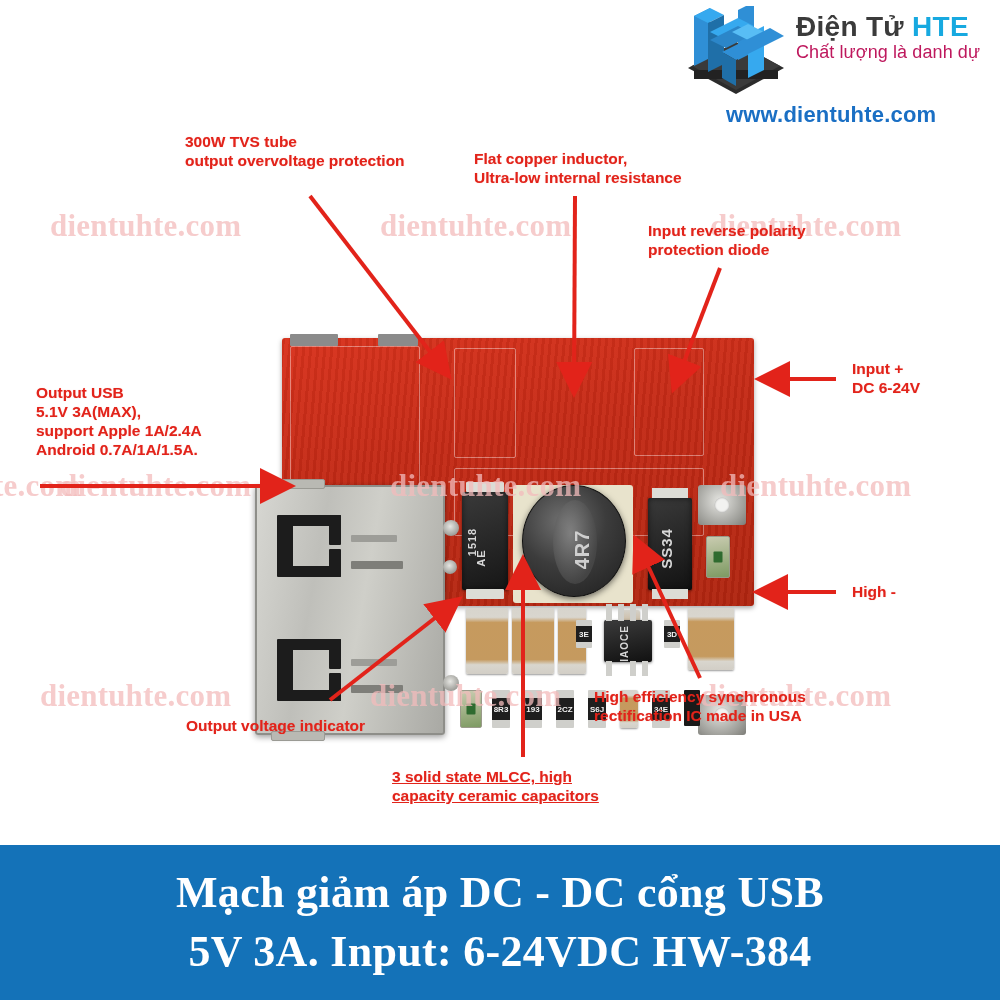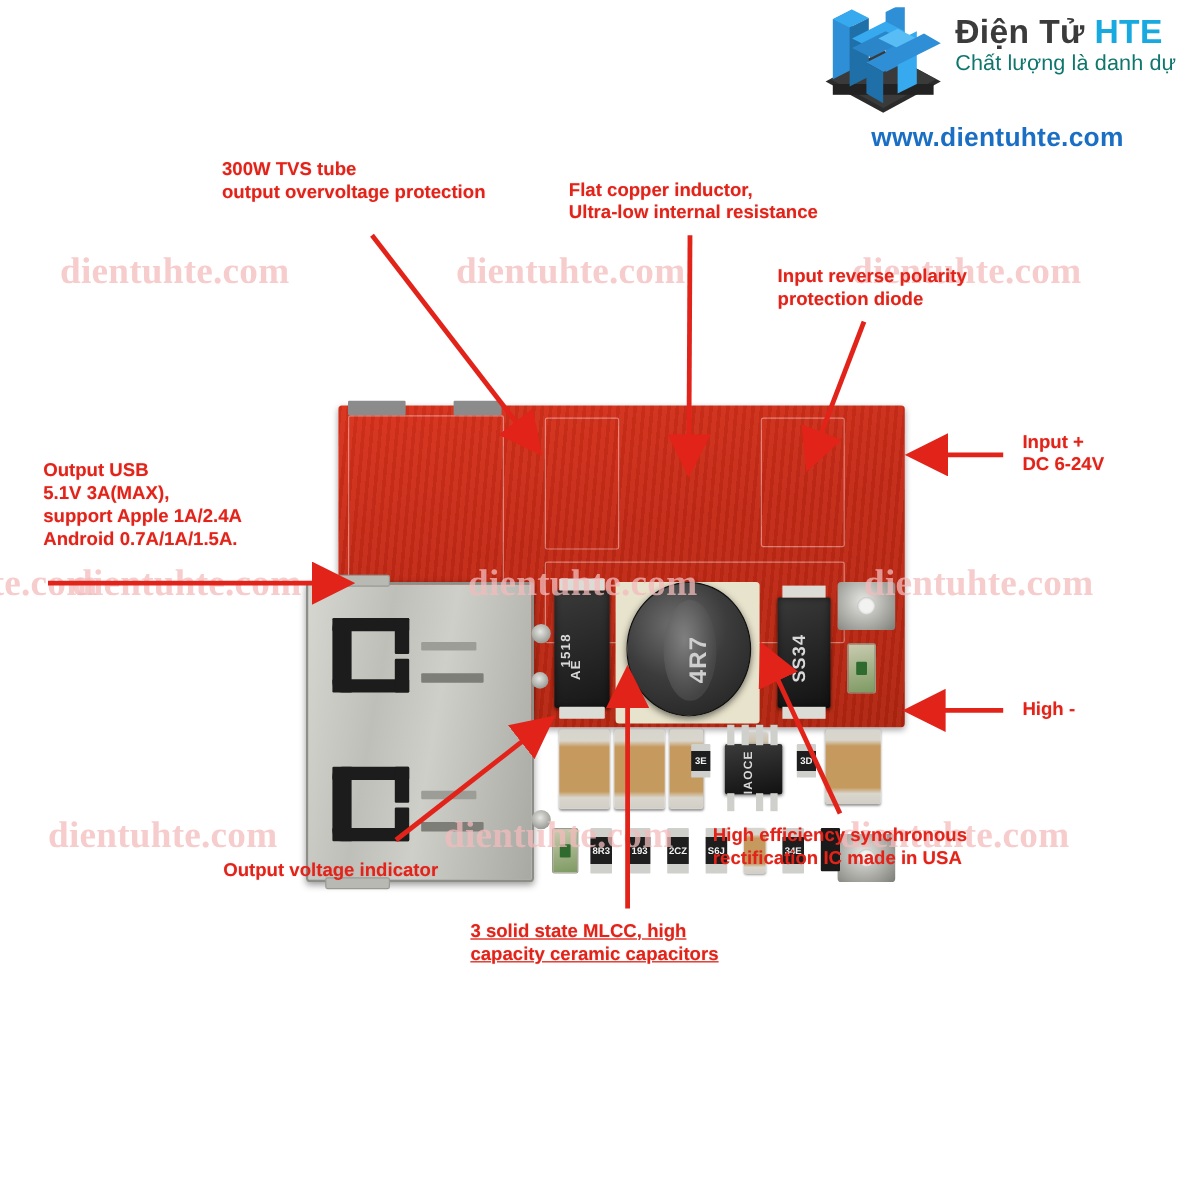--- a/index.html
+++ b/index.html
@@ -49,21 +49,21 @@
   .logo-text {
     position: absolute; left: 128px; top: 8px;
     width: 200px;
   }
   .logo-line1 {
     font-size: 28px; font-weight: bold; color: #3b3b3b;
     letter-spacing: .3px; line-height: 1.05;
   }
   .logo-line1 .hte { color: #17a9e0; }
   .logo-line2 {
-    font-size: 18px; color: #0f766e; margin-top: 2px;
+    font-size: 18px; color: #be185d; margin-top: 2px;
     letter-spacing: .1px; line-height: 1.1;
   }
   .logo-url {
     position: absolute; left: 58px; top: 98px;
     font-size: 22px; font-weight: bold; color: #1a6fc4;
     letter-spacing: .2px;
   }
 
   
   .board-area {
@@ -427,14 +427,18 @@
   <div class="callout" style="left:36px; top:384px;">Output USB
 5.1V 3A(MAX),
 support Apple 1A/2.4A
 Android 0.7A/1A/1.5A.</div>
   <div class="callout" style="left:186px; top:717px;">Output voltage indicator</div>
   <div class="callout" style="left:392px; top:768px;text-decoration:underline;">3 solid state MLCC, high
 capacity ceramic capacitors</div>
   <div class="callout" style="left:594px; top:688px;">High efficiency synchronous
 rectification IC made in USA</div>
 
+  <div class="banner">
+    <div class="banner-line">Mạch giảm áp DC - DC cổng USB</div>
+    <div class="banner-line">5V 3A. Input: 6-24VDC HW-384</div>
+  </div>
 
 </div>
 
 </body></html>

